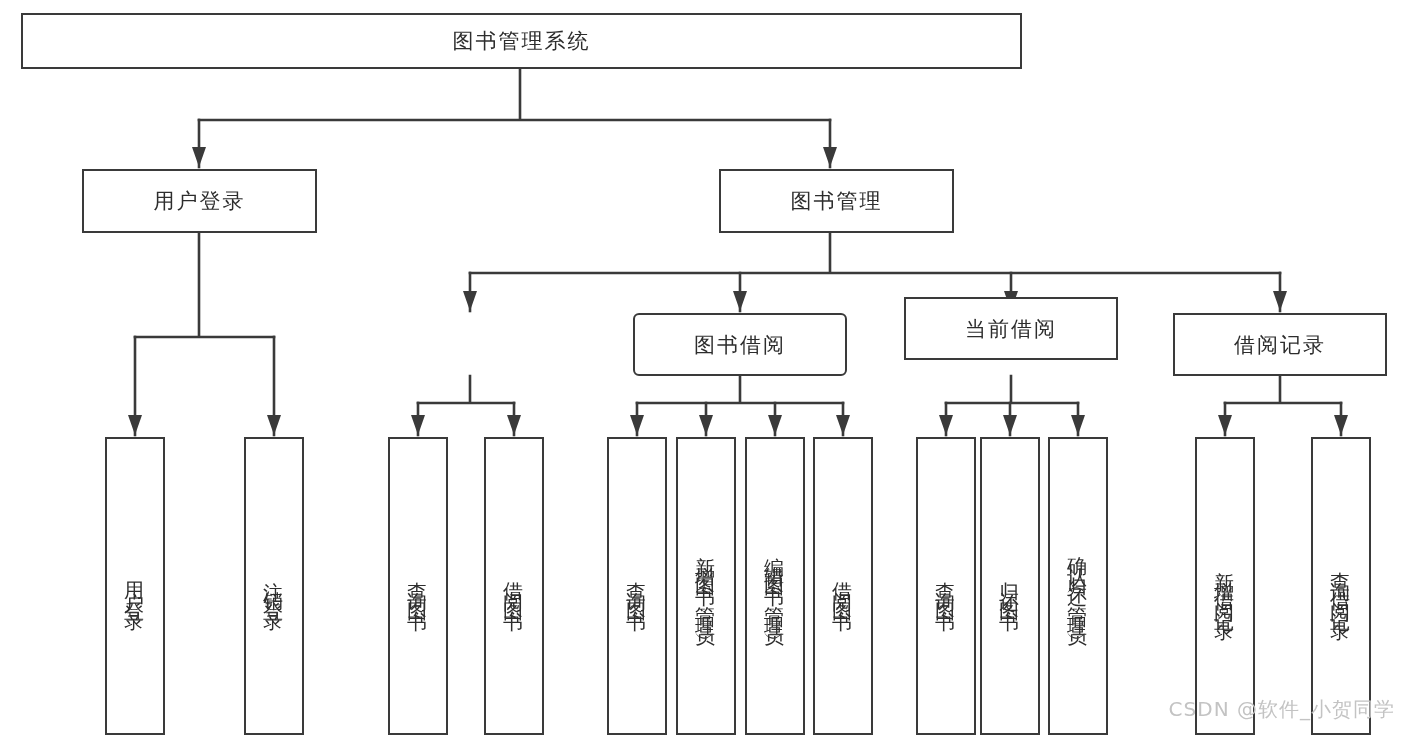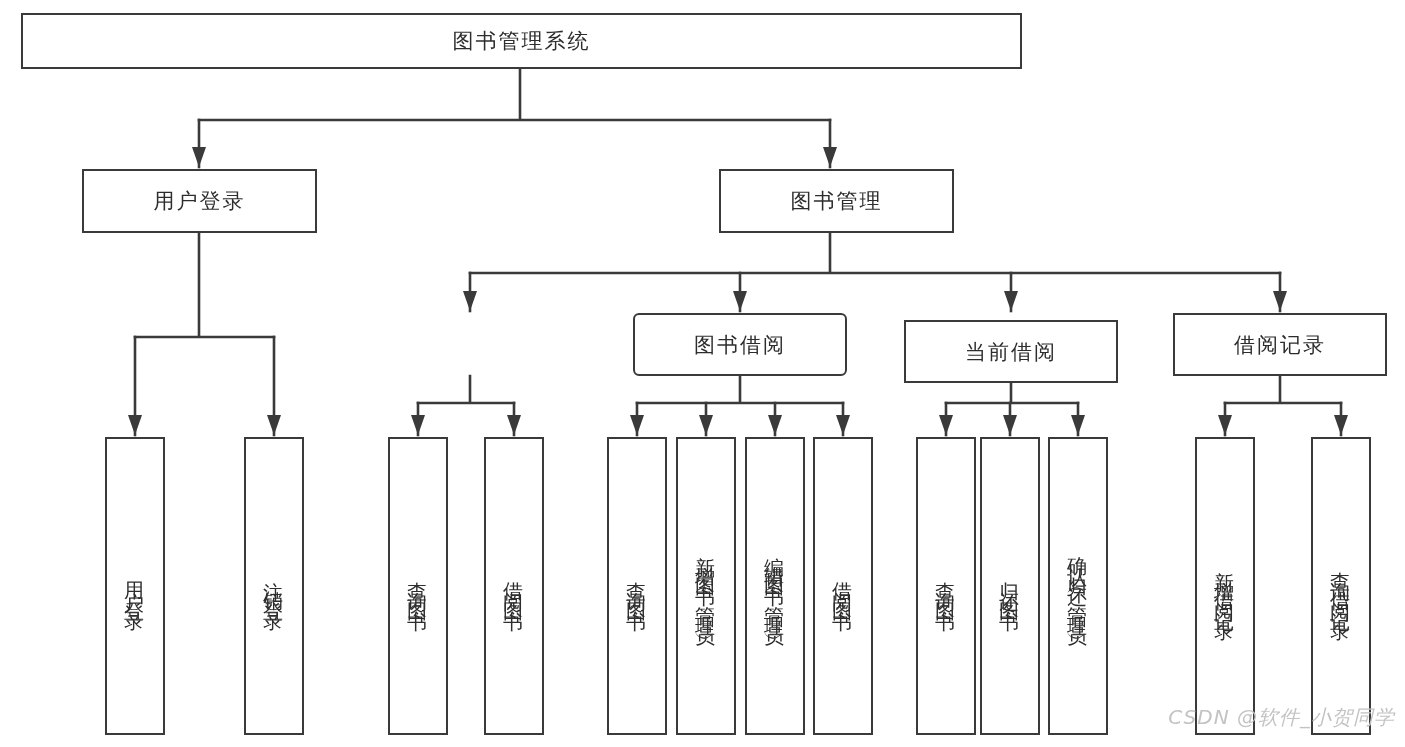--- a/index.html
+++ b/index.html
@@ -50,27 +50,26 @@
   .node.v {
     writing-mode: vertical-rl;
     text-orientation: mixed;
     font-size: 20px;
     letter-spacing: 10px;
     padding: 12px 0;
   }
   .watermark {
     position: absolute;
     right: 10px;
-    bottom: 16px;
+    bottom: 24px;
     font-size: 20px;
     letter-spacing: 1px;
     color: var(--watermark);
     z-index: 5;
     white-space: nowrap;
-    font-style: italic;
   }
 </style>
 </head>
 <body>
 
 <div class="canvas">
 
   <svg class="connectors" viewBox="0 0 1405 747" xmlns="http://www.w3.org/2000/svg">
     <defs>
       <marker id="arw" markerUnits="userSpaceOnUse" markerWidth="24" markerHeight="18" refX="20" refY="7" orient="auto">
@@ -111,21 +110,21 @@
     <path class="cline" marker-end="url(#arw)" d="M1225,403 V435"></path>
     <path class="cline" marker-end="url(#arw)" d="M1341,403 V435"></path>
   </svg>
 
   <div class="node" style="left:21px; top:13px; width:1001px; height:56px;">图书管理系统</div>
 
   <div class="node" style="left:82px; top:169px; width:235px; height:64px;">用户登录</div>
   <div class="node" style="left:712px; top:169px; width:235px; height:64px;margin-left:7px;">图书管理</div>
 
   <div class="node" style="left:633px; top:313px; width:214px; height:63px;border-radius:6px;">图书借阅</div>
-  <div class="node" style="left:904px; top:320px; width:214px; height:63px;text-align:center;">当前借阅</div>
+  <div class="node" style="left:904px; top:297px; width:214px; height:63px;text-align:center;">当前借阅</div>
   <div class="node" style="left:1173px; top:313px; width:214px; height:63px;">借阅记录</div>
 
   <div class="node v" style="left:105px; top:437px; width:60px; height:298px;">用户登录</div>
   <div class="node v" style="left:244px; top:437px; width:60px; height:298px;">注销登录</div>
 
   <div class="node v" style="left:388px; top:437px; width:60px; height:298px;">查询图书</div>
   <div class="node v" style="left:484px; top:437px; width:60px; height:298px;">借阅图书</div>
 
   <div class="node v" style="left:607px; top:437px; width:60px; height:298px;">查询图书</div>
   <div class="node v" style="left:676px; top:437px; width:60px; height:298px;">新增图书（管理员）</div>

